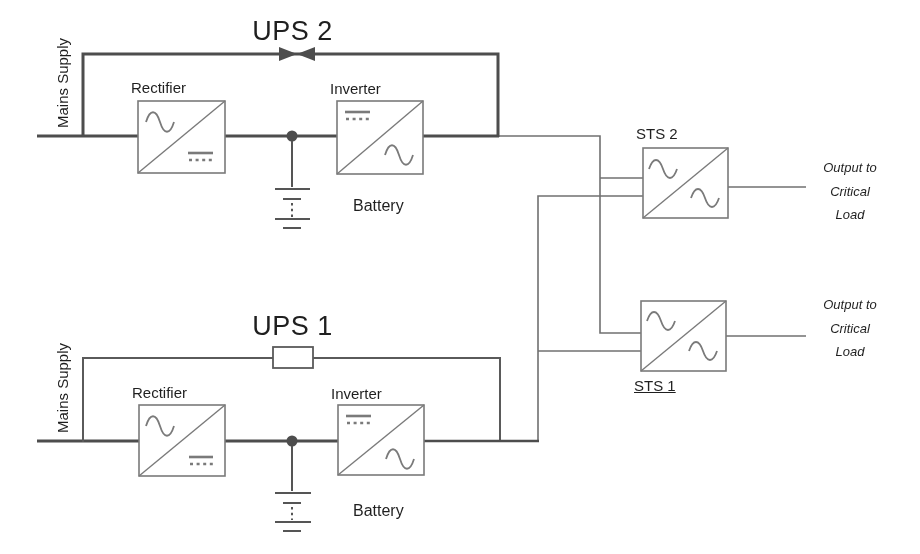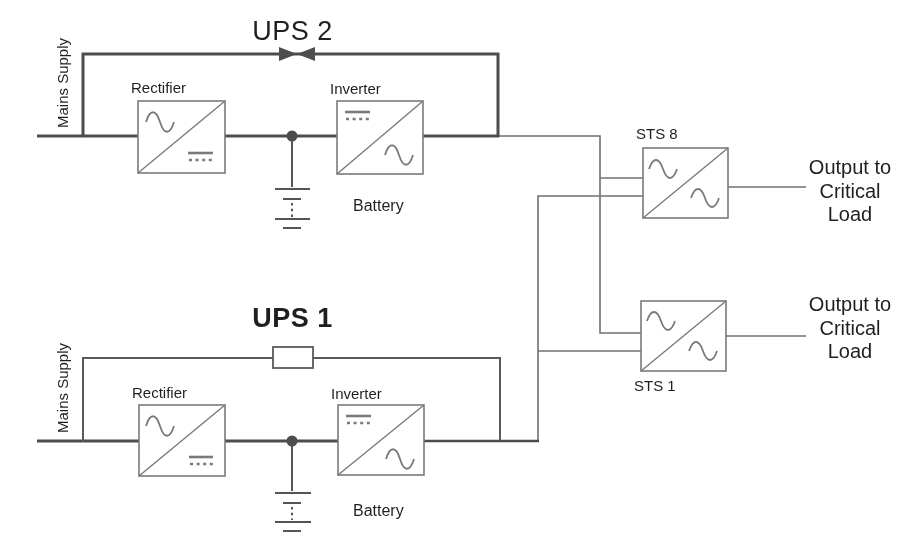--- a/index.html
+++ b/index.html
@@ -4,21 +4,21 @@
 <style>
   html,body{margin:0;padding:0;background:#ffffff;}
   .stage{position:relative;width:920px;height:554px;background:#ffffff;overflow:hidden;
          font-family:"Liberation Sans","DejaVu Sans",sans-serif;color:#1f1f1f;}
   .stage svg{position:absolute;left:0;top:0;}
   .label{position:absolute;color:#1f1f1f;white-space:nowrap;}
   .title{font-size:27px;letter-spacing:0.5px;text-align:center;}
   .small{font-size:15px;text-align:left;}
   .batt{font-size:16px;margin-left:37px;}
   .rot{transform:rotate(-90deg);transform-origin:0 0;font-size:15px;text-align:center;}
-  .outblock{position:absolute;font-size:20px;text-align:center;line-height:23.5px;color:#1f1f1f;}
+  .outblock{position:absolute;font-size:13px;text-align:center;line-height:23.5px;color:#1f1f1f;font-style:italic;}
 </style>
 </head>
 <body>
 
 <div class="stage">
 
   <svg width="920" height="554" viewBox="0 0 920 554">
 
     <path d="M498,136 H600 V333 H641" fill="none" stroke-width="1.6" stroke="#707070"></path>
     <path d="M600,178 H643" fill="none" stroke-width="1.6" stroke="#707070"></path>
@@ -89,35 +89,35 @@
 
     <path d="M292,446 V491" fill="none" stroke-width="2" stroke="#555555"></path>
     <path d="M275,493 H311" fill="none" stroke-width="2" stroke="#555555"></path>
     <path d="M283,503 H301" fill="none" stroke-width="2" stroke="#555555"></path>
     <path d="M292,507 V520" fill="none" stroke-width="2" stroke-dasharray="2.5 3.2" stroke="#555555"></path>
     <path d="M275,522 H311" fill="none" stroke-width="2" stroke="#555555"></path>
     <path d="M283,531 H301" fill="none" stroke-width="2" stroke="#555555"></path>
   </svg>
 
   <div class="label title" style="left:235px;top:16px;width:115px;">UPS 2</div>
-  <div class="label title" style="left:235px;top:303px;width:115px;font-weight:bold;">UPS 1</div>
+  <div class="label title" style="left:235px;top:311px;width:115px;">UPS 1</div>
 
   <div class="label rot" style="left:54px;top:135px;width:104px;">Mains Supply</div>
   <div class="label rot" style="left:54px;top:440px;width:104px;">Mains Supply</div>
 
   <div class="label small" style="left:131px;top:79px;width:100px;">Rectifier</div>
   <div class="label small" style="left:330px;top:80px;width:100px;">Inverter</div>
   <div class="label batt" style="left:316px;top:197px;">Battery</div>
 
   <div class="label small" style="left:132px;top:384px;width:100px;">Rectifier</div>
   <div class="label small" style="left:331px;top:385px;width:100px;">Inverter</div>
   <div class="label batt" style="left:316px;top:502px;">Battery</div>
 
-  <div class="label small" style="left:636px;top:125px;width:100px;">STS 8</div>
-  <div class="label small" style="left:634px;top:377px;width:100px;">STS 1</div>
+  <div class="label small" style="left:636px;top:125px;width:100px;">STS 2</div>
+  <div class="label small" style="left:634px;top:377px;width:100px;text-decoration:underline;">STS 1</div>
 
   <div class="outblock" style="left:808px;top:156px;width:84px;">
     <div>Output to</div>
     <div>Critical</div>
     <div>Load</div>
   </div>
   <div class="outblock" style="left:808px;top:293px;width:84px;">
     <div>Output to</div>
     <div>Critical</div>
     <div>Load</div>

